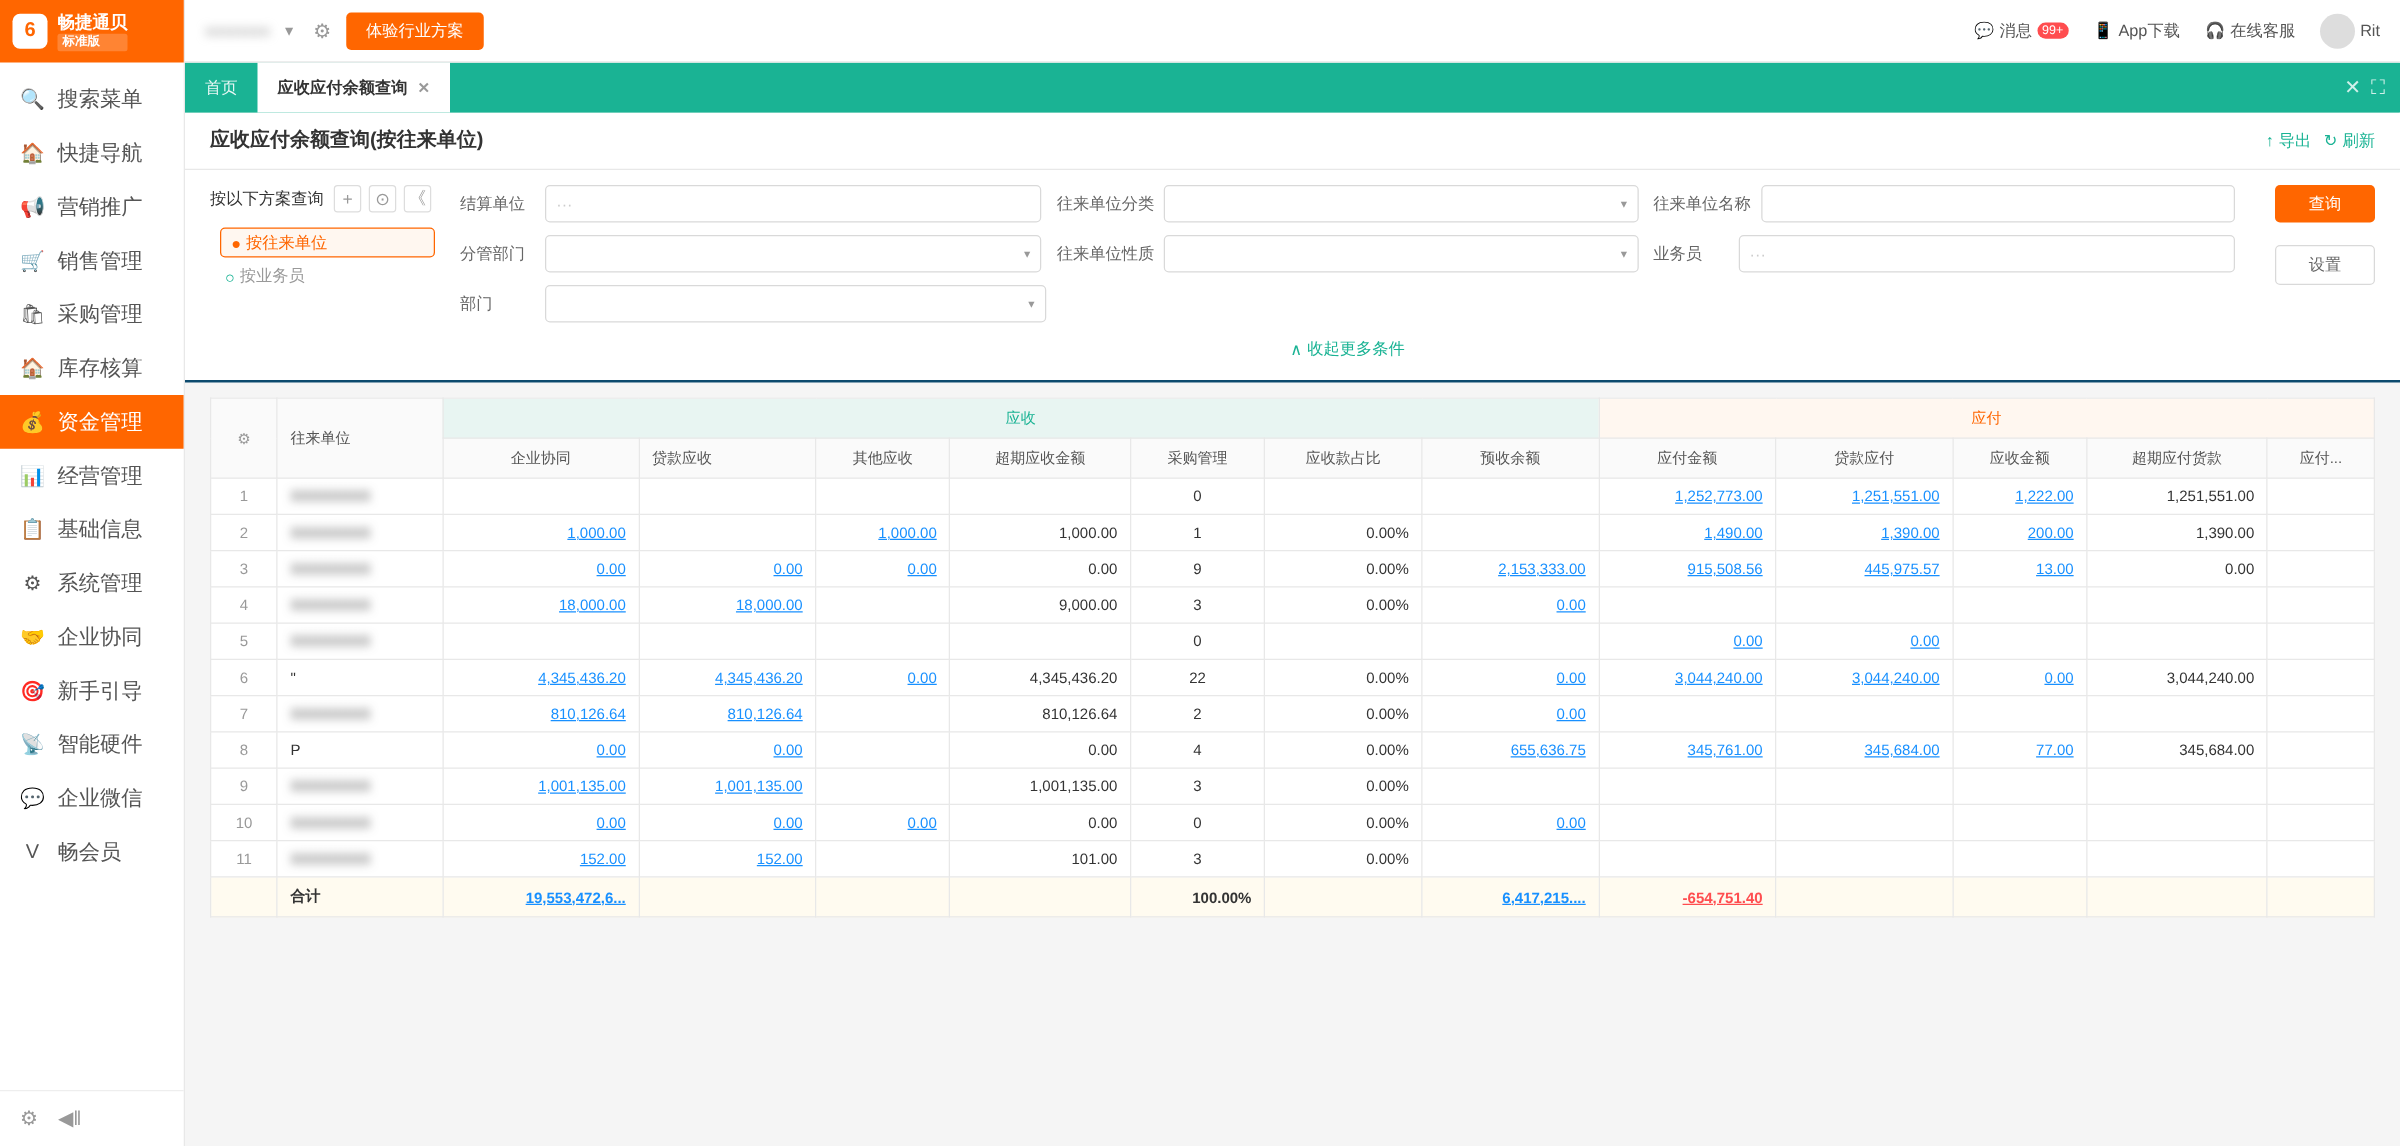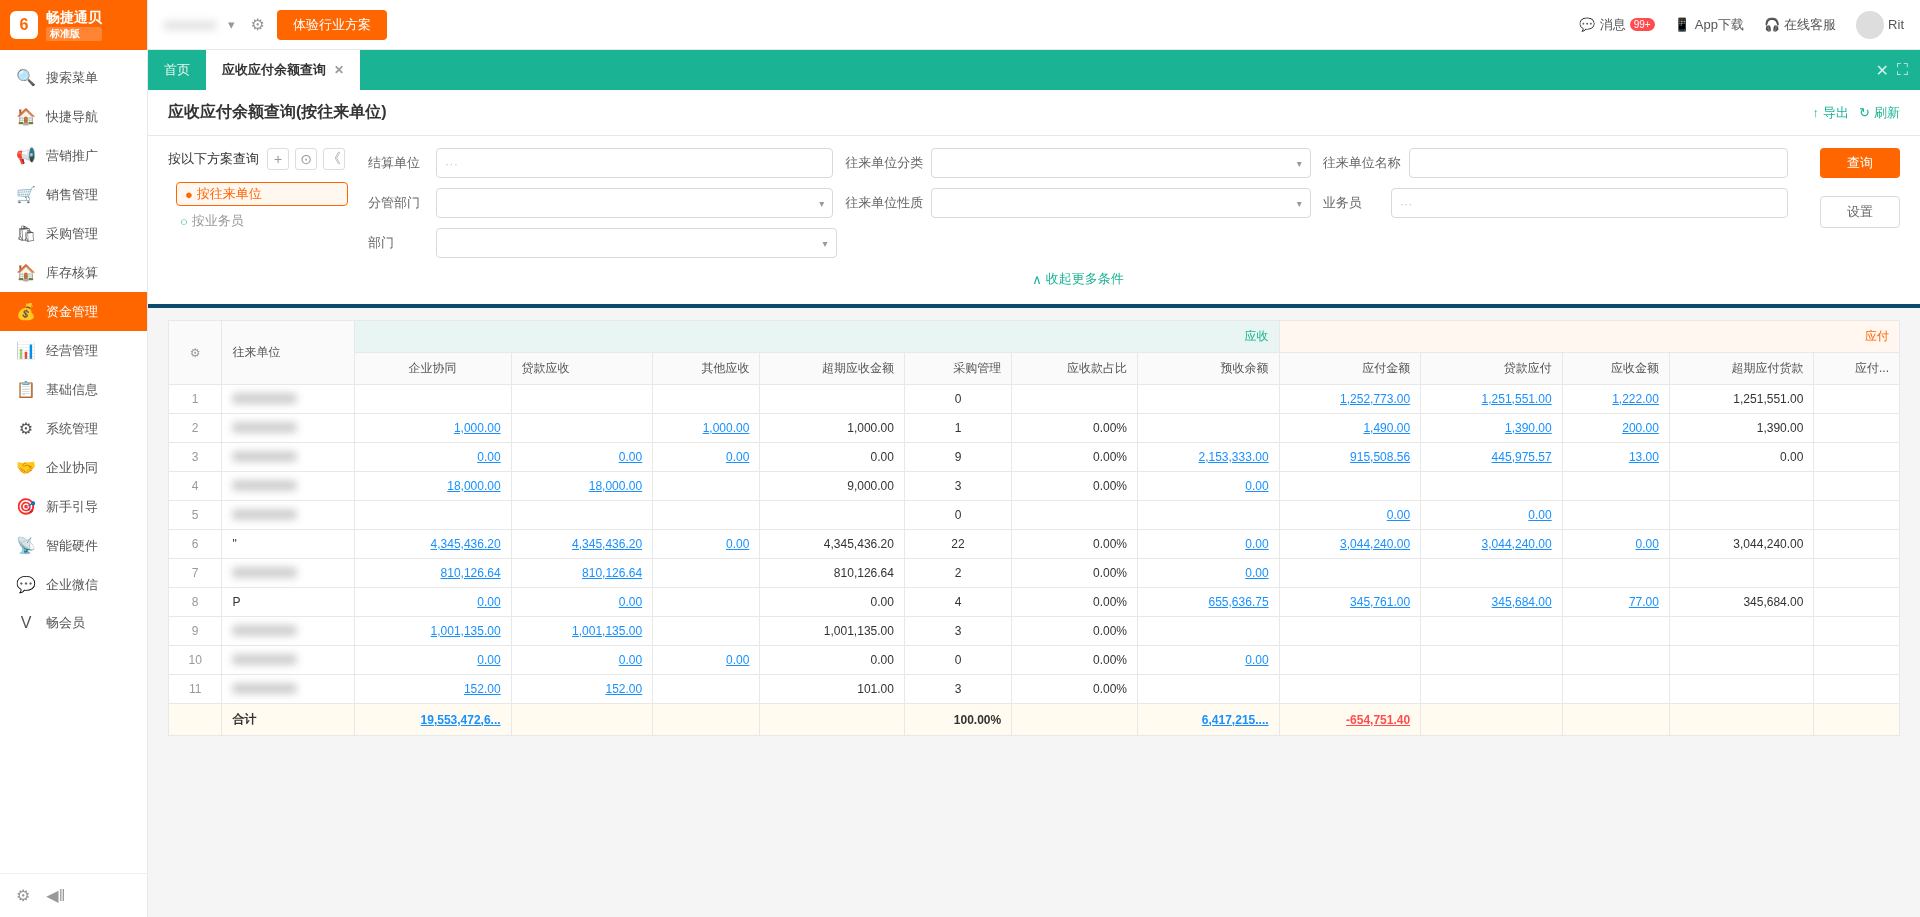--- a/index.html
+++ b/index.html
@@ -21,21 +21,21 @@
     .sidebar-logo-text .main { font-size: 14px; }
     .sidebar-edition { font-size: 10px; background: rgba(255,255,255,0.2); padding: 1px 4px; border-radius: 2px; margin-top: 2px; display: inline-block; }
 
     .sidebar-menu { flex: 1; overflow-y: auto; padding: 8px 0; }
     .sidebar-item {
       display: flex; align-items: center; padding: 10px 16px; cursor: pointer; gap: 10px;
       color: #555; transition: background 0.2s;
     }
     .sidebar-item.active { background: #ff6600; color: white; }
     .sidebar-item-icon { font-size: 16px; width: 20px; text-align: center; }
-    .sidebar-item-label { font-size: 13px; }
+    .sidebar-item-label { font-size: 17px; }
 
     .sidebar-footer {
       padding: 12px 16px; border-top: 1px solid #eee; display: flex; gap: 16px; align-items: center;
     }
     .sidebar-footer-btn { color: #999; cursor: pointer; font-size: 16px; }
 
     
     .topbar {
       position: fixed; left: 148px; top: 0; right: 0; height: 50px;
       background: #fff; border-bottom: 1px solid #e8e8e8; z-index: 99;
@@ -85,21 +85,21 @@
       display: flex; align-items: center; justify-content: space-between;
     }
     .page-title { font-size: 16px; font-weight: bold; color: #333; padding-bottom: 12px; }
     .page-actions { display: flex; gap: 10px; padding-bottom: 12px; }
     .page-action-btn {
       display: flex; align-items: center; gap: 4px; color: #1ab394; cursor: pointer; font-size: 13px;
     }
 
     
     .filter-area {
-      background: #fff; padding: 12px 20px; border-bottom: 4px solid #0c4a6e;
+      background: #fff; padding: 12px 20px; border-bottom: 2px solid #0c4a6e;
     }
     .filter-label-row { display: flex; align-items: center; gap: 8px; margin-bottom: 12px; }
     .filter-scheme-label { font-size: 13px; color: #333; }
     .filter-scheme-icons { display: flex; gap: 6px; }
     .filter-scheme-icon { color: #999; cursor: pointer; font-size: 14px; width: 22px; height: 22px; display: flex; align-items: center; justify-content: center; border: 1px solid #ddd; border-radius: 3px; }
     .filter-scheme-active {
       background: #fff7f0; border: 1px solid #ff6600; border-radius: 4px; padding: 2px 8px;
       color: #ff6600; font-size: 13px; cursor: pointer; display: flex; align-items: center; gap: 4px;
     }
     .filter-scheme-option { color: #999; font-size: 13px; cursor: pointer; display: flex; align-items: center; gap: 4px; }
@@ -132,21 +132,21 @@
     .table-area {
       flex: 1; overflow: auto; padding: 12px 20px;
     }
     .data-table {
       width: 100%; border-collapse: collapse; background: #fff;
       border: 1px solid #e8e8e8; font-size: 12px;
     }
     .data-table th, .data-table td {
       border: 1px solid #e8e8e8; padding: 7px 10px; text-align: right; white-space: nowrap;
     }
-    .data-table th { background: #fafafa; color: #555; font-weight: normal; text-align: right; }
+    .data-table th { background: #fafafa; color: #555; font-weight: normal; text-align: center; }
     .data-table td:first-child, .data-table th:first-child { text-align: center; }
     .data-table td:nth-child(2), .data-table th:nth-child(2) { text-align: left; }
     .data-table .total-row td { background: #fffbf0; font-weight: bold; }
     .data-table .link-val { color: #1890ff; text-decoration: underline; cursor: pointer; }
     .data-table .blurred { filter: blur(4px); user-select: none; }
     .settings-icon { color: #999; cursor: pointer; }
     .row-num { color: #999; }
 
     
     .filter-action-col {

